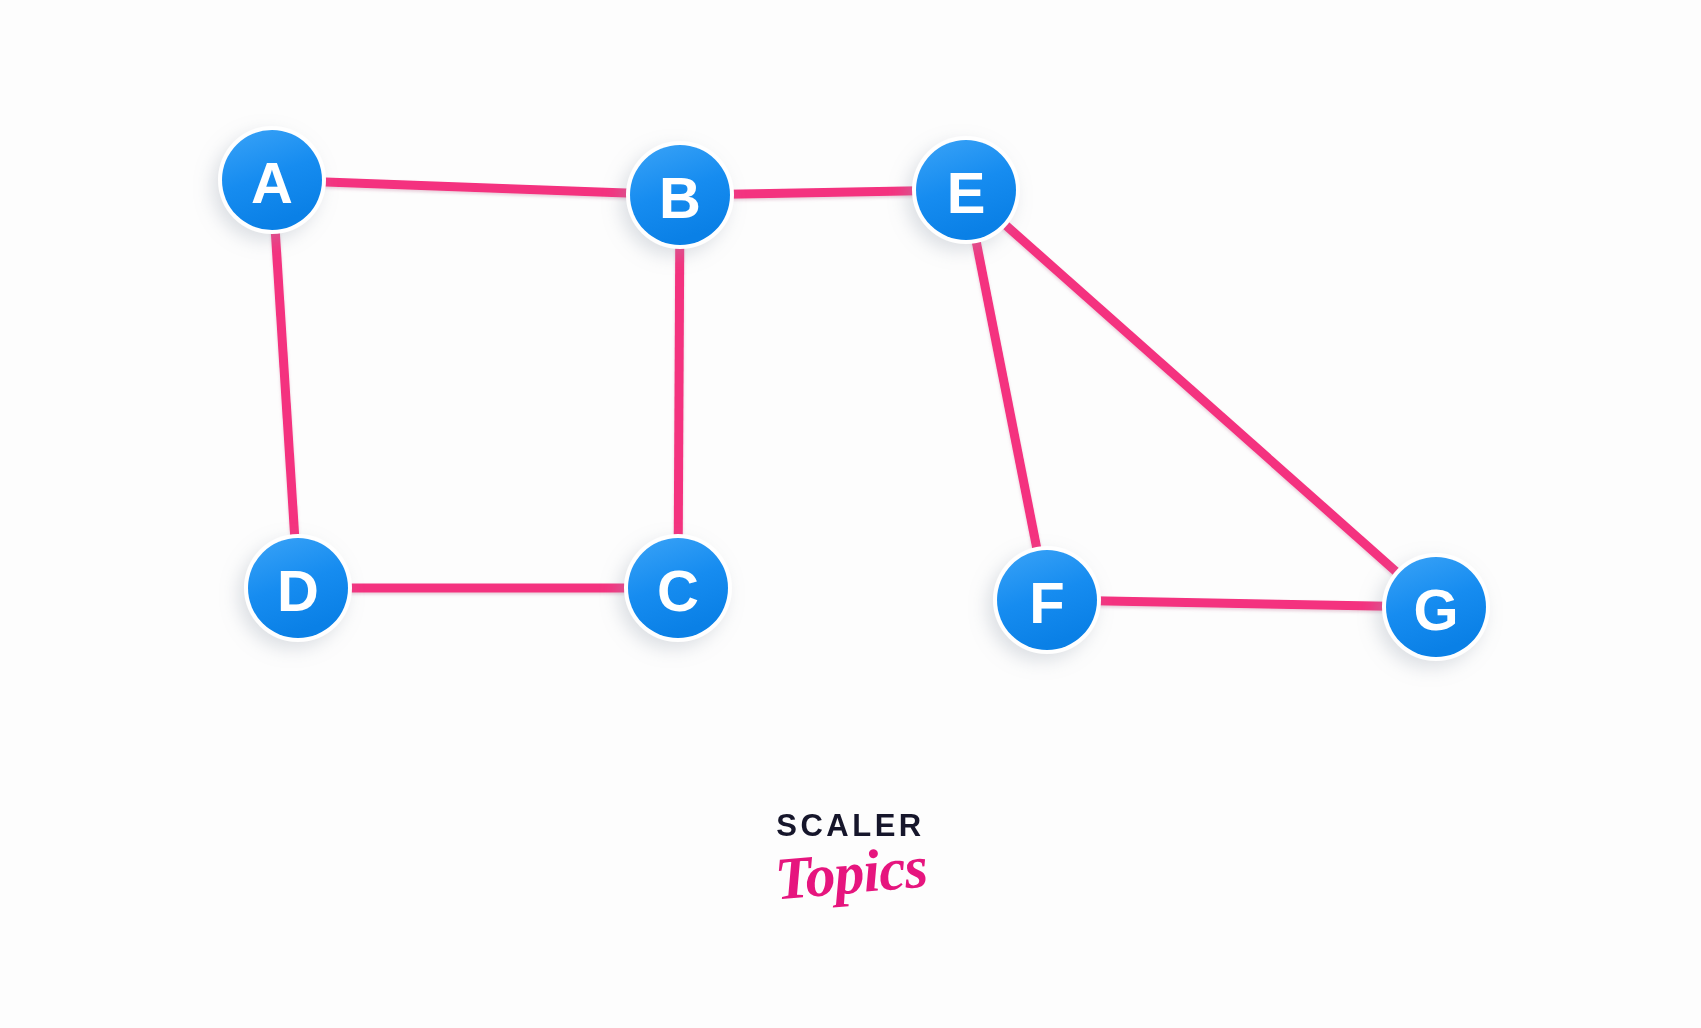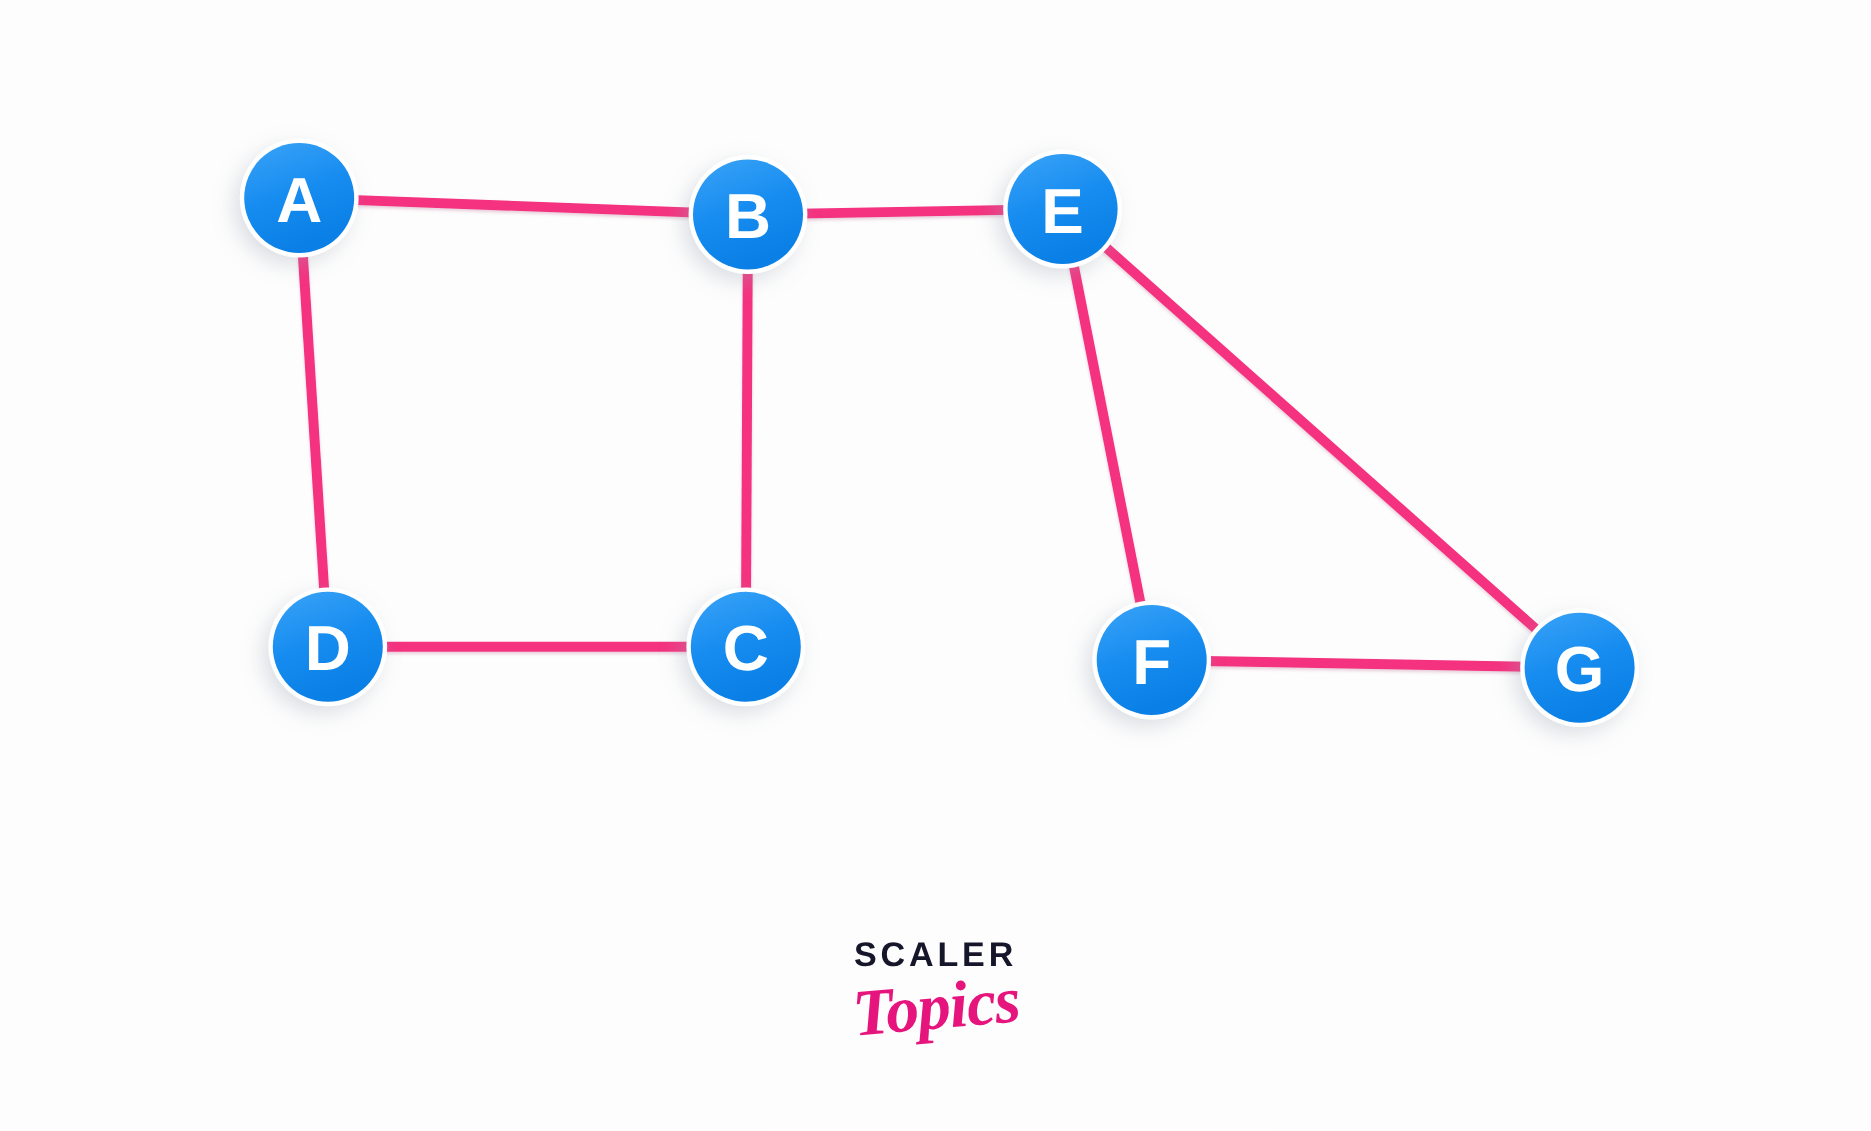--- a/index.html
+++ b/index.html
@@ -37,21 +37,20 @@
   
   #brand {
     position: absolute;
     left: 0;
     right: 0;
     top: 810px;
     display: flex;
     flex-direction: column;
     align-items: center;
     pointer-events: none;
-    margin-top: 42px;
   }
   #brand-wordmark {
     font-family: "Liberation Sans", sans-serif;
     font-weight: 700;
     font-size: 31px;
     letter-spacing: 3.5px;
     color: #16162b;
     line-height: 1;
   }
   #brand-script {

